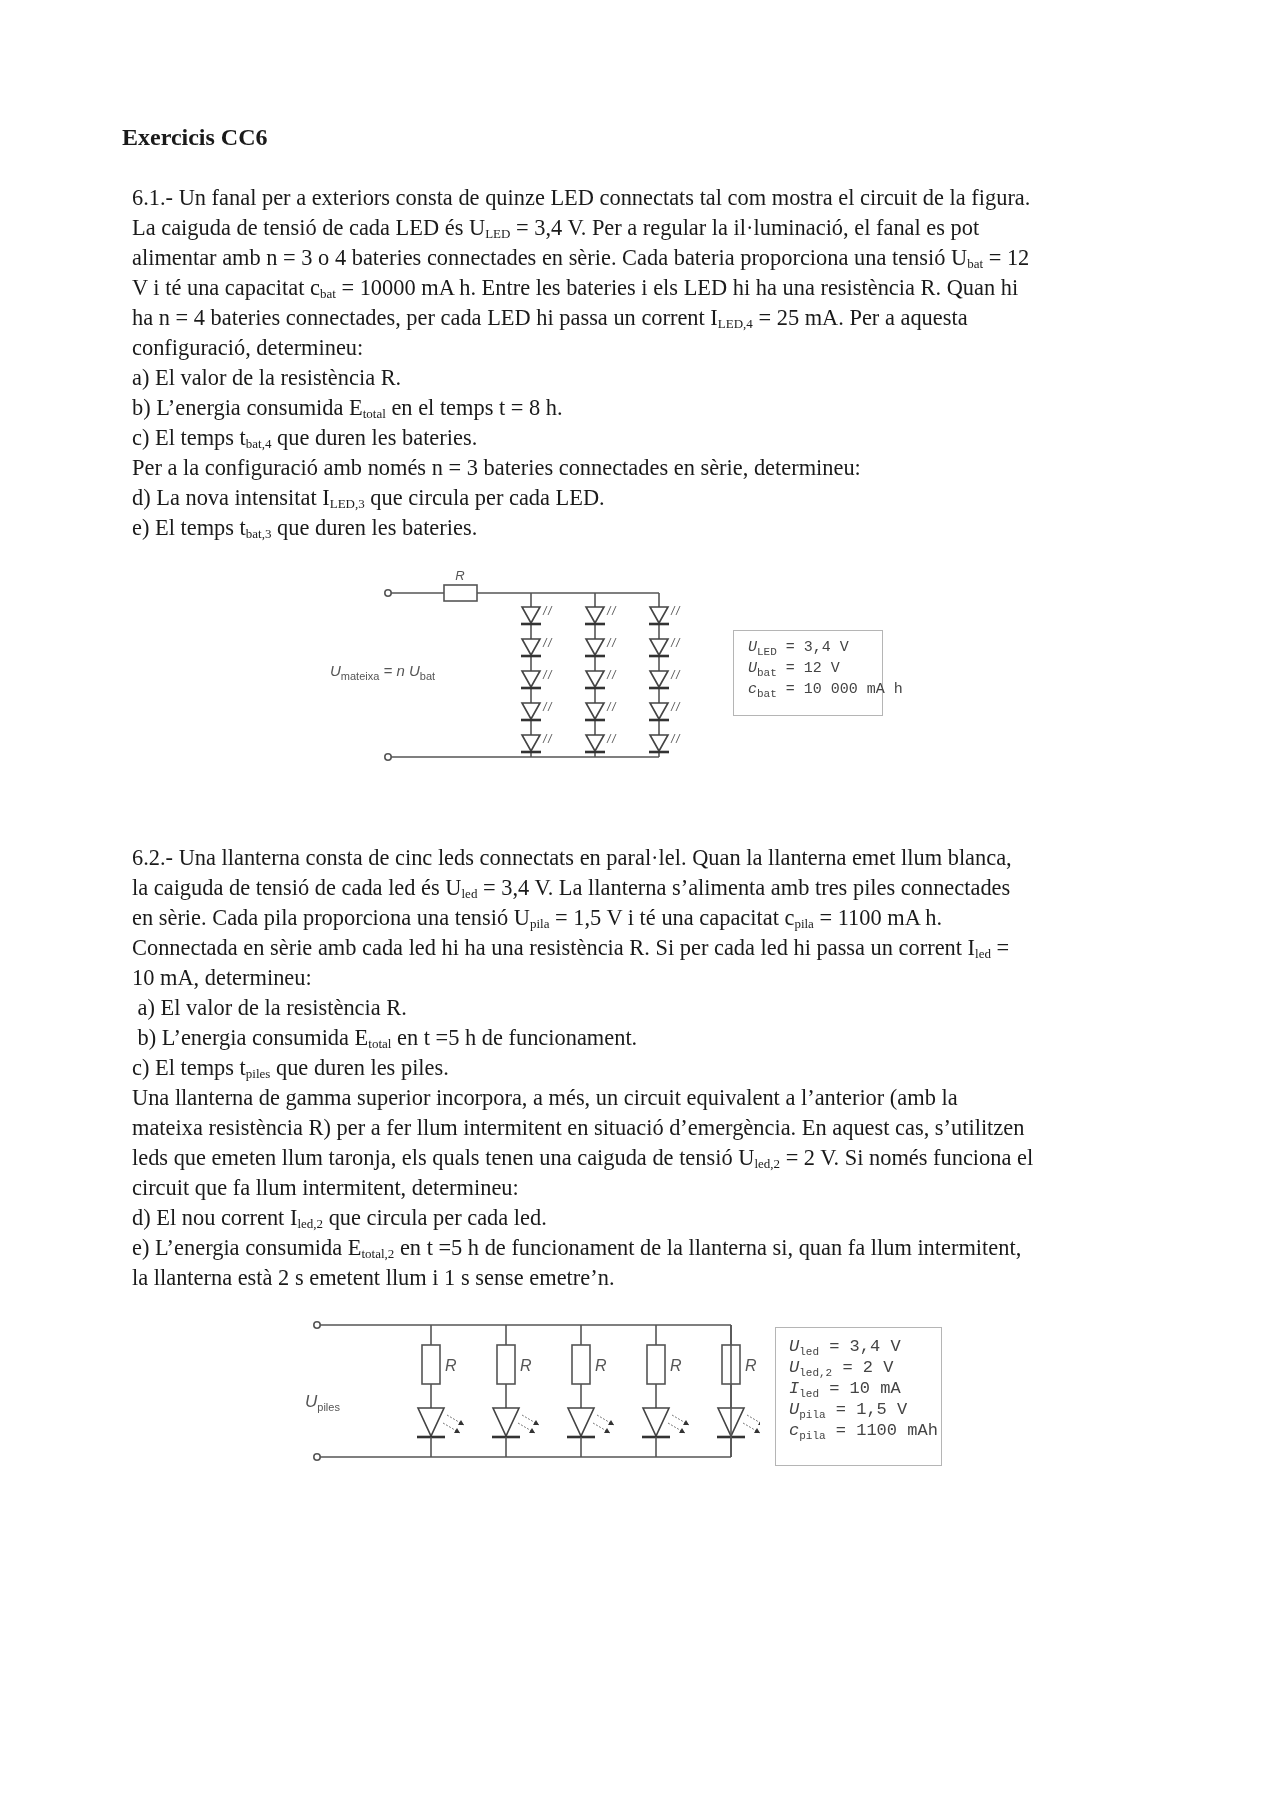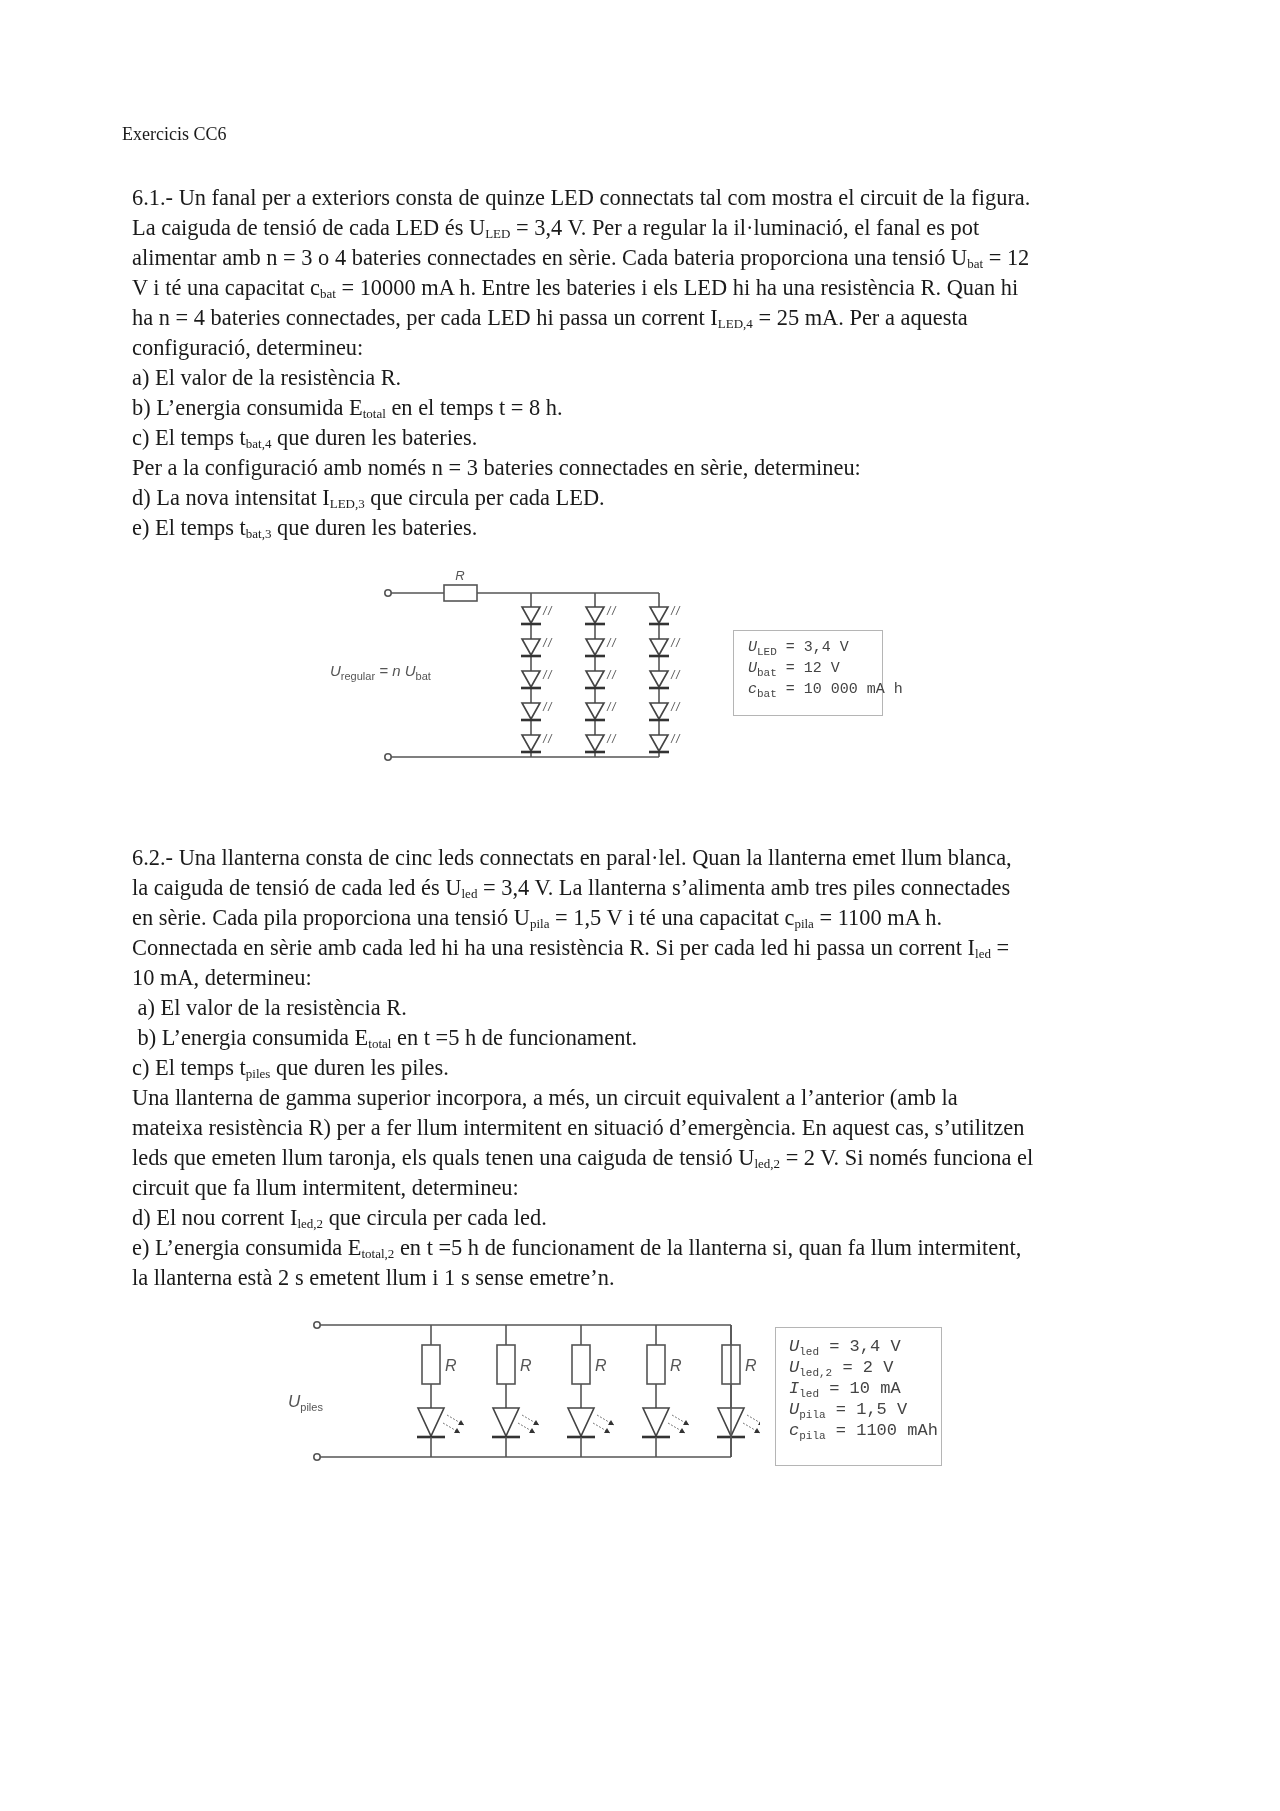--- a/index.html
+++ b/index.html
@@ -1,18 +1,18 @@
 <!DOCTYPE html>
 <html><head>
 <meta charset="utf-8">
 <style>
   html, body { margin:0; padding:0; background:#ffffff; }
   body { width:1280px; height:1811px; position:relative; overflow:hidden;
          font-family:"Liberation Serif", serif; color:#1a1a1a; }
-  .title { position:absolute; left:122px; top:124px; font-size:18px; font-weight:normal; }
+  .title { position:absolute; left:122px; top:124px; font-size:24px; font-weight:bold; }
   .para { position:absolute; left:132px; font-size:22.4px; line-height:30px; white-space:pre; }
   .line { height:30px; }
   sub { font-size:13px; vertical-align:-3px; line-height:0; }
   .fig { position:absolute; }
   .box { position:absolute; border:1.5px solid #b5b5b5; background:#fff;
          font-family:Liberation Mono, monospace; color:#444; font-size:15px; }
   .box .row { line-height:21px; white-space:nowrap; }
   .box .sym { font-style:italic; }
   .box sub { font-size:11px; vertical-align:-4px; font-style:normal; }
   .lbl { position:absolute; font-family:"Liberation Sans", sans-serif; color:#555; font-size:15px; white-space:nowrap; }
@@ -95,21 +95,21 @@
       <line x1="329" y1="160" x2="349" y2="160" stroke="#333" stroke-width="2.6"></line>
       <line x1="351" y1="151" x2="355" y2="142" stroke="#666" stroke-width="1"></line>
       <line x1="356" y1="151" x2="360" y2="142" stroke="#666" stroke-width="1"></line>
       <polygon points="330,175 348,175 339,191" fill="#fff" stroke="#444" stroke-width="1.6"></polygon>
       <line x1="329" y1="192" x2="349" y2="192" stroke="#333" stroke-width="2.6"></line>
       <line x1="351" y1="183" x2="355" y2="174" stroke="#666" stroke-width="1"></line>
       <line x1="356" y1="183" x2="360" y2="174" stroke="#666" stroke-width="1"></line>
     </g>
   <text id="f1R" x="140" y="20" font-family="Liberation Sans, sans-serif" font-style="italic" font-size="13" fill="#555" text-anchor="middle">R</text>
 </svg>
-<div class="lbl" id="f1src" style="left:330px;top:662px;"><span class="sym">U</span><sub>regular</sub><span class="r" style="font-style: italic;"> = n </span><span class="sym">U</span><sub>bat</sub></div>
+<div class="lbl" id="f1src" style="left:330px;top:662px;"><span class="sym">U</span><sub>mateixa</sub><span class="r" style="font-style: italic;"> = n </span><span class="sym">U</span><sub>bat</sub></div>
 <div class="box" id="f1box" style="left:733px;top:630px;width:150px;height:86px;padding:6px 0 0 14px;box-sizing:border-box;">
     <div class="row"><span class="sym">U</span><sub>LED</sub> = 3,4 V</div>
     <div class="row"><span class="sym">U</span><sub>bat</sub> = 12 V</div>
     <div class="row"><span class="sym">c</span><sub>bat</sub> = 10 000 mA h</div>
   </div>
 
 <div class="para" id="p62" style="top:843px;"><div class="line">6.2.- Una llanterna consta de cinc leds connectats en paral·lel. Quan la llanterna emet llum blanca,</div><div class="line">la caiguda de tensió de cada led és U<sub>led</sub> = 3,4 V. La llanterna s’alimenta amb tres piles connectades</div><div class="line">en sèrie. Cada pila proporciona una tensió U<sub>pila</sub> = 1,5 V i té una capacitat c<sub>pila</sub> = 1100 mA h.</div><div class="line">Connectada en sèrie amb cada led hi ha una resistència R. Si per cada led hi passa un corrent I<sub>led</sub> =</div><div class="line">10 mA, determineu:</div><div class="line"> a) El valor de la resistència R.</div><div class="line"> b) L’energia consumida E<sub>total</sub> en t =5 h de funcionament.</div><div class="line">c) El temps t<sub>piles</sub> que duren les piles.</div><div class="line">Una llanterna de gamma superior incorpora, a més, un circuit equivalent a l’anterior (amb la</div><div class="line">mateixa resistència R) per a fer llum intermitent en situació d’emergència. En aquest cas, s’utilitzen</div><div class="line">leds que emeten llum taronja, els quals tenen una caiguda de tensió U<sub>led,2</sub> = 2 V. Si només funciona el</div><div class="line">circuit que fa llum intermitent, determineu:</div><div class="line">d) El nou corrent I<sub>led,2</sub> que circula per cada led.</div><div class="line">e) L’energia consumida E<sub>total,2</sub> en t =5 h de funcionament de la llanterna si, quan fa llum intermitent,</div><div class="line">la llanterna està 2 s emetent llum i 1 s sense emetre’n.</div></div>
 
 <svg class="fig" style="left:300px;top:1315px;" width="460" height="160" viewBox="0 0 460 160">
   <g stroke="#555" stroke-width="1.6" fill="none">
@@ -170,20 +170,20 @@
       <polygon points="418,93 444,93 431,121" fill="#fff" stroke="#444" stroke-width="1.6"></polygon>
       <line x1="417" y1="122" x2="445" y2="122" stroke="#333" stroke-width="2.6"></line>
       <line x1="431" y1="122" x2="431" y2="142" stroke="#555" stroke-width="1.6"></line>
       <line x1="447" y1="100" x2="464" y2="110" stroke="#777" stroke-width="1" stroke-dasharray="2,1.5"></line>
       <polygon points="464,110 458,110 461,105" fill="#333"></polygon>
       <line x1="443" y1="108" x2="460" y2="118" stroke="#777" stroke-width="1" stroke-dasharray="2,1.5"></line>
       <polygon points="460,118 454,118 457,113" fill="#333"></polygon>
       <line x1="431" y1="10" x2="431" y2="142" stroke="#555" stroke-width="1.6"></line>
     </g>
 </svg>
-<div class="lbl" id="f2src" style="left: 288px; top: 1392px; font-size: 17px;"><span class="sym">U</span><sub>piles</sub></div>
+<div class="lbl" id="f2src" style="left: 305px; top: 1392px; font-size: 17px;"><span class="sym">U</span><sub>piles</sub></div>
 <div class="box" id="f2box" style="left:775px;top:1327px;width:167px;height:139px;padding:8px 0 0 13px;box-sizing:border-box;font-size:17px;">
     <div class="row"><span class="sym">U</span><sub>led</sub> = 3,4 V</div>
     <div class="row"><span class="sym">U</span><sub>led,2</sub> = 2 V</div>
     <div class="row"><span class="sym">I</span><sub>led</sub> = 10 mA</div>
     <div class="row"><span class="sym">U</span><sub>pila</sub> = 1,5 V</div>
     <div class="row"><span class="sym">c</span><sub>pila</sub> = 1100 mAh</div>
   </div>
 
 </body></html>

